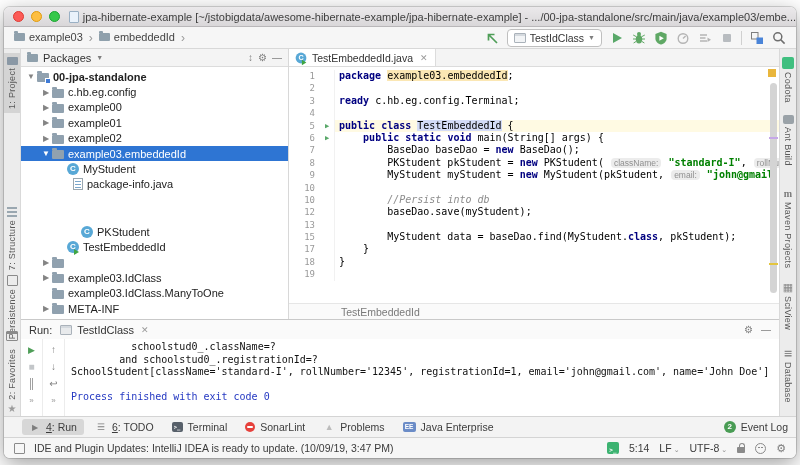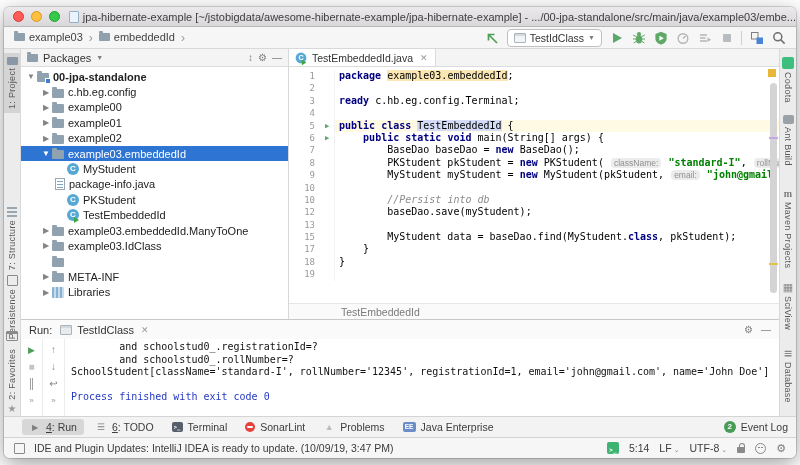--- a/index.html
+++ b/index.html
@@ -348,48 +348,48 @@
               <div class="tree-row selected" style="padding-left: 19px;">
                 <span class="tree-arrow">▼</span>
                 <span class="ti ti-package"></span>
                 <span class="tree-label">example03.embeddedId</span>
               </div>
               <div class="tree-row" style="padding-left: 34px;">
                 <span class="tree-arrow"></span>
                 <span class="ti ti-class"></span>
                 <span class="tree-label">MyStudent</span>
               </div>
-              <div class="tree-row" style="padding-left: 22px;">
+              <div class="tree-row" style="padding-left: 40px;">
                 <span class="tree-arrow"></span>
                 <span class="ti ti-javafile"></span>
                 <span class="tree-label">package-info.java</span>
               </div>
-              <div class="tree-row" style="padding-left: 34px;">
+              <div class="tree-row" style="padding-left: 48px; margin-top: 32px;">
                 <span class="tree-arrow"></span>
                 <span class="ti ti-class"></span>
                 <span class="tree-label">PKStudent</span>
               </div>
               <div class="tree-row" style="padding-left: 34px;">
                 <span class="tree-arrow"></span>
                 <span class="ti ti-classrun"></span>
                 <span class="tree-label">TestEmbeddedId</span>
               </div>
               <div class="tree-row" style="padding-left: 19px;">
                 <span class="tree-arrow">▶</span>
                 <span class="ti ti-package"></span>
-                <span class="tree-label">example03.embeddedId.ManyToOne</span>
               </div>
               <div class="tree-row" style="padding-left: 19px;">
                 <span class="tree-arrow">▶</span>
                 <span class="ti ti-package"></span>
                 <span class="tree-label">example03.IdClass</span>
               </div>
               <div class="tree-row" style="padding-left: 19px;">
                 <span class="tree-arrow"></span>
                 <span class="ti ti-package"></span>
+                <span class="tree-label">example03.IdClass.ManyToOne</span>
               </div>
               <div class="tree-row" style="padding-left: 19px;">
                 <span class="tree-arrow">▶</span>
                 <span class="ti ti-package"></span>
                 <span class="tree-label">META-INF</span>
               </div>
               <div class="tree-row" style="padding-left: 19px;">
                 <span class="tree-arrow">▶</span>
                 <span class="ti ti-lib"></span>
                 <span class="tree-label">Libraries</span>
@@ -455,22 +455,22 @@
             <span class="cico">║</span>
             <span class="cico small">»</span>
           </div>
           <div class="tcol">
             <span class="cico">↑</span>
             <span class="cico">↓</span>
             <span class="cico">↩</span>
             <span class="cico small">»</span>
           </div>
           <div class="console" id="console">
+              <div class="console-line">          schoolstud0_.className=?</div>
               <div class="console-line">        and schoolstud0_.registrationId=?</div>
-              <div class="console-line">        and schoolstud0_.rollNumber=?</div>
               <div class="console-line">SchoolStudent[className='standard-I', rollNumber='12345', registrationId=1, email='john@gmail.com', name='John Doe']</div>
               <div class="console-line">&nbsp;</div>
               <div class="console-line c-system">Process finished with exit code 0</div>
             </div>
         </div>
       </div>
     </div>
 
     <div class="stripe stripe-r" id="stripeR">
         <div class="stripe-item">

